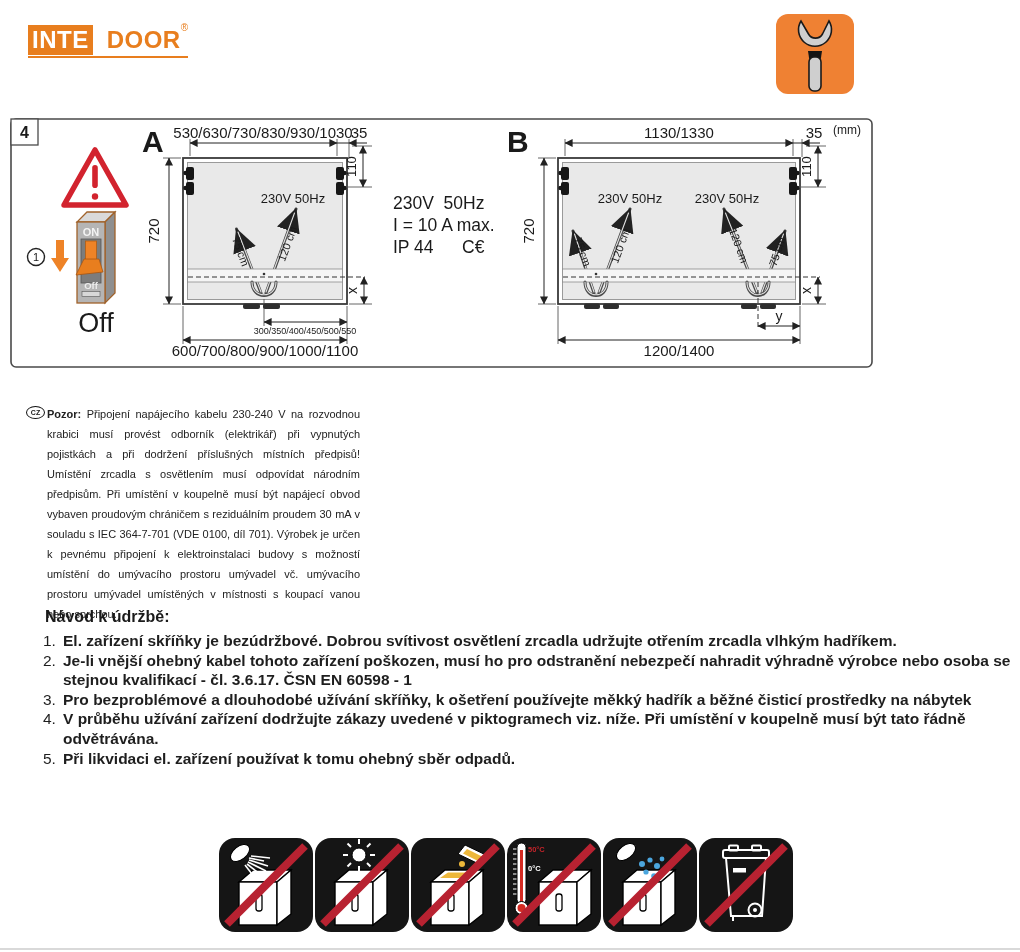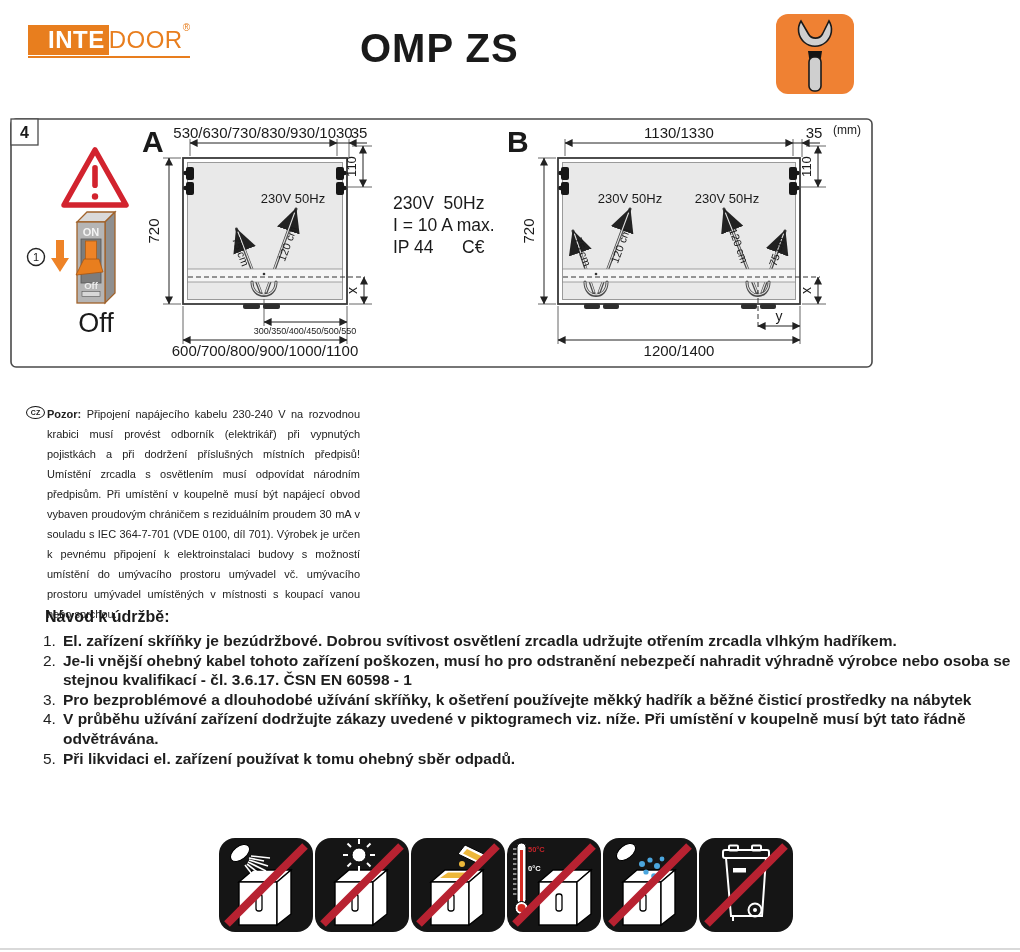--- a/index.html
+++ b/index.html
@@ -1,22 +1,22 @@
 <!DOCTYPE html>
 <html><head>
 <meta charset="utf-8">
 <style>
   html,body{margin:0;padding:0;background:#fff;}
   .page{position:relative;width:1020px;height:952px;background:#fff;overflow:hidden;
         font-family:"Liberation Sans",sans-serif;color:#1A1A1A;}
 
   
   .logo{position:absolute;left:28px;top:26px;display:inline-block;border-bottom:2px solid #E87E1E;padding-bottom:2px;white-space:nowrap;}
-  .logo-inte{background:#E87E1E;color:#fff;font-weight:700;font-size:24px;padding:1px 4px 2px 20px;letter-spacing:.5px;}
-  .logo-door{color:#E87E1E;font-weight:400;font-size:24px;padding-left:0;letter-spacing:.5px;}
+  .logo-inte{background:#E87E1E;color:#fff;font-weight:700;font-size:24px;padding:1px 4px 2px 4px;letter-spacing:.5px;}
+  .logo-door{color:#E87E1E;font-weight:700;font-size:24px;padding-left:14px;letter-spacing:.5px;}
   .logo-reg{color:#E87E1E;font-size:10px;vertical-align:top;position:relative;top:-4px;}
   .title{position:absolute;left:360px;top:26px;font-size:40px;font-weight:700;letter-spacing:1px;}
   .wrench{position:absolute;left:776px;top:14px;}
 
   
   .panel{position:absolute;left:10px;top:118px;}
   .panel text{fill:#1A1A1A;font-family:"Liberation Sans",sans-serif;white-space:pre;}
   .frame{fill:#fff;stroke:#4A4A4A;stroke-width:1.6;}
   .pagebox{fill:#fff;stroke:#4A4A4A;stroke-width:1.3;}
   .dim{stroke:#222;stroke-width:1;fill:none;}
@@ -48,21 +48,20 @@
 </style>
 </head>
 <body>
 
 <div class="page">
 
   <div class="logo">
     <span class="logo-inte">INTE</span><span class="logo-door">DOOR</span><span class="logo-reg">®</span>
   </div>
 
-  <div class="title">OMP ZS</div>
 
   <svg class="wrench" width="78" height="80" viewBox="0 0 78 80">
     <rect x="0" y="0" width="78" height="80" rx="12" fill="#EF8133"></rect>
     <path d="M25,7 A16.5,16.5 0 1 0 53,7 L46.5,20 A8,8 0 0 1 32.5,20 Z" fill="#CFCFCF" stroke="#1A1A1A" stroke-width="1.6"></path>
     <polygon points="32,37 46,37 44.5,47 33.5,47" fill="#141414"></polygon>
     <rect x="33" y="43" width="12" height="34" rx="5" fill="#CFCFCF" stroke="#1A1A1A" stroke-width="1.6"></rect>
   </svg>
 
   <svg class="panel" width="863" height="250" viewBox="10 118 863 250">
     <defs>

